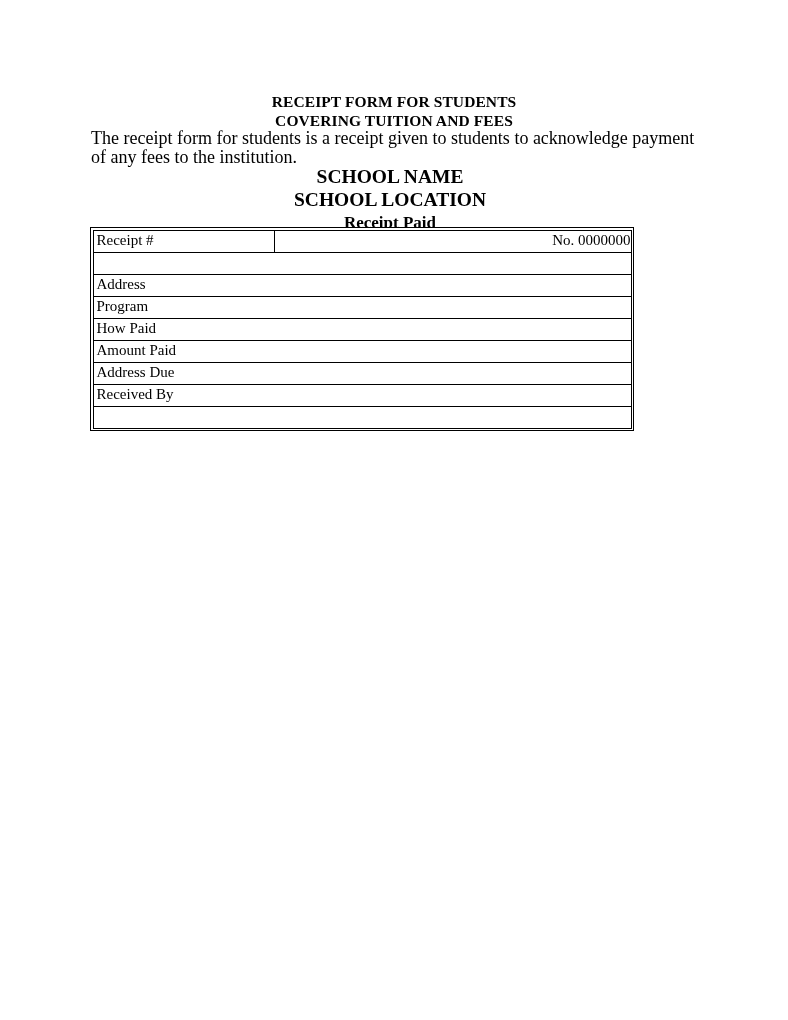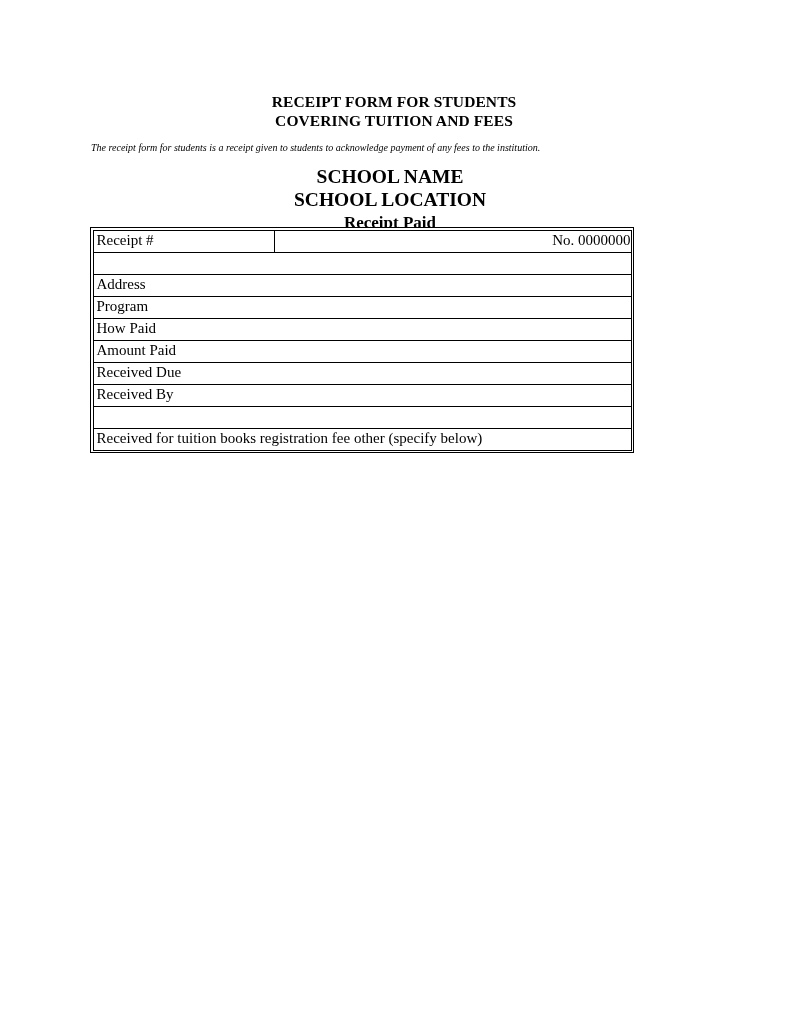--- a/index.html
+++ b/index.html
@@ -31,25 +31,24 @@
   .title-block {
     position: absolute;
     left: 0;
     right: 0;
     top: 93px;
   }
   .intro {
     position: absolute;
     left: 91px;
     right: 91px;
-    top: 139px;
-    font-size: 10px;
+    top: 129px;
+    font-size: 18px;
     line-height: 18.5px;
     text-align: left;
-    font-style: italic;
   }
   .school-block {
     position: absolute;
     left: 0;
     right: 8px;
     top: 165px;
     text-align: center;
   }
   .school-name,
   .school-location {
@@ -132,28 +131,25 @@
         <tr>
           <td colspan="2">Program</td>
         </tr>
         <tr>
           <td colspan="2">How Paid</td>
         </tr>
         <tr>
           <td colspan="2">Amount Paid</td>
         </tr>
         <tr>
-          <td colspan="2">Received Due</td>
+          <td colspan="2">Address Due</td>
         </tr>
         <tr>
           <td colspan="2">Received By</td>
         </tr>
         <tr class="spacer-row">
           <td colspan="2"></td>
-        </tr>
-        <tr>
-          <td colspan="2">Received for tuition books registration fee other (specify below)</td>
         </tr>
       </tbody>
     </table>
   </div>
 
 </div>
 
 </body></html>

